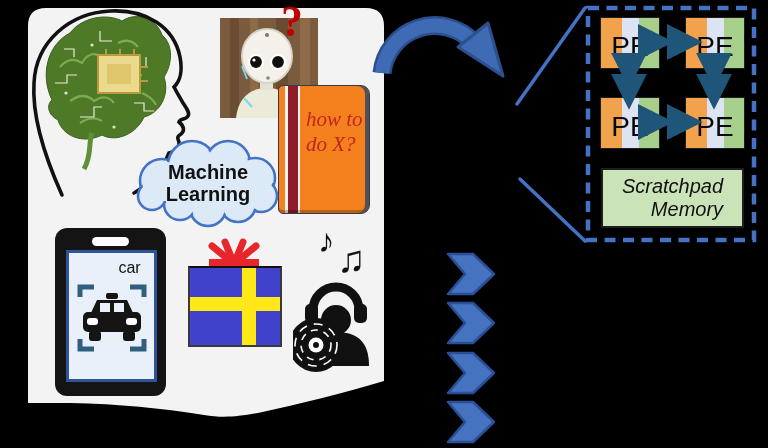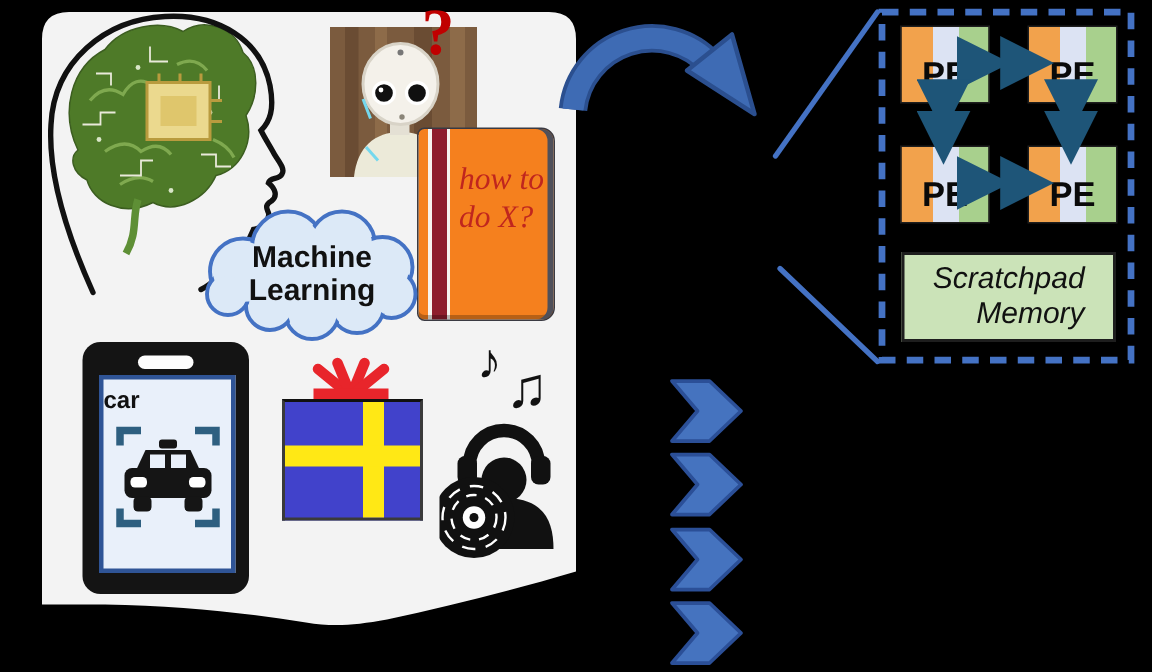--- a/index.html
+++ b/index.html
@@ -15,36 +15,36 @@
     background:linear-gradient(90deg,#F5801E 0 6px,#f7f3ee 6px 9px,#8E1D2C 9px 19px,#f7f3ee 19px 21px,#F5801E 21px 100%);
     box-shadow:inset -4px 0 0 #50505a, inset 0 -3px 0 rgba(0,0,0,.25);}
   .book-text{position:absolute;left:27px;top:21px;font-family:"Liberation Serif",serif;
     font-style:italic;font-size:21px;line-height:25px;color:#C0261E;}
   .qmark{left:281px;top:-4px;font-family:"Liberation Serif",serif;font-weight:bold;
     font-size:44px;color:#C00000;}
   .phone{left:55px;top:228px;width:111px;height:168px;background:#141414;border-radius:12px;}
   .phone-speaker{position:absolute;left:37px;top:9px;width:37px;height:9px;border-radius:5px;background:#fdfdfd;}
   .phone-screen{position:absolute;left:11px;top:22px;width:85px;height:126px;background:#E9F0FA;
     border:3px solid #2F5496;}
-  .car-label{position:absolute;left:0;top:6px;width:100%;text-align:left;font-weight:bold;
-    font-size:16px;color:#111;}
+  .car-label{position:absolute;left:0;top:6px;width:100%;text-align:center;font-weight:normal;
+    font-size:16px;color:#111;padding-left:18px;}
   .gift-box{left:188px;top:266px;width:90px;height:77px;background:#4142CB;border:2px solid #3a3a3a;border-top-color:#111;}
   .gift-v{position:absolute;left:52px;top:0;width:14px;height:100%;background:#FFE815;}
   .gift-h{position:absolute;left:0;top:29px;width:100%;height:14px;background:#FFE815;}
   .reco{left:186px;top:361px;width:182px;text-align:center;font-weight:bold;font-size:19px;color:#111;}
   .note{color:#111;line-height:1;}
   .note1{left:318px;top:224px;font-size:33px;}
   .note2{left:337px;top:240px;font-size:38px;}
 
   
   .accel{left:585px;top:5px;width:172px;height:238px;}
   .pe{position:absolute;width:58px;height:50px;border:1px solid #1e1e1e;
     background:linear-gradient(90deg,#F2A24C 0 36%,#DCE3F3 36% 66%,#A8D08D 66% 100%);
     display:flex;align-items:flex-end;justify-content:center;}
-  .pe span{font-weight:bold;font-size:23px;color:#0a0a0a;line-height:1;padding-bottom:7px;}
+  .pe span{font-weight:normal;font-size:28px;color:#0a0a0a;line-height:1;padding-bottom:7px;}
   .pe1{left:15px;top:12px;} .pe2{left:100px;top:12px;}
   .pe3{left:15px;top:92px;} .pe4{left:100px;top:92px;}
   .scratch{position:absolute;left:16px;top:163px;width:139px;height:56px;background:#CBE3B8;
     border:2px solid #1e1e1e;display:flex;align-items:center;justify-content:center;text-align:right;
     font-size:20px;line-height:23px;color:#111;font-style:italic;}
 </style>
 </head>
 <body>
 
 <div class="stage">

